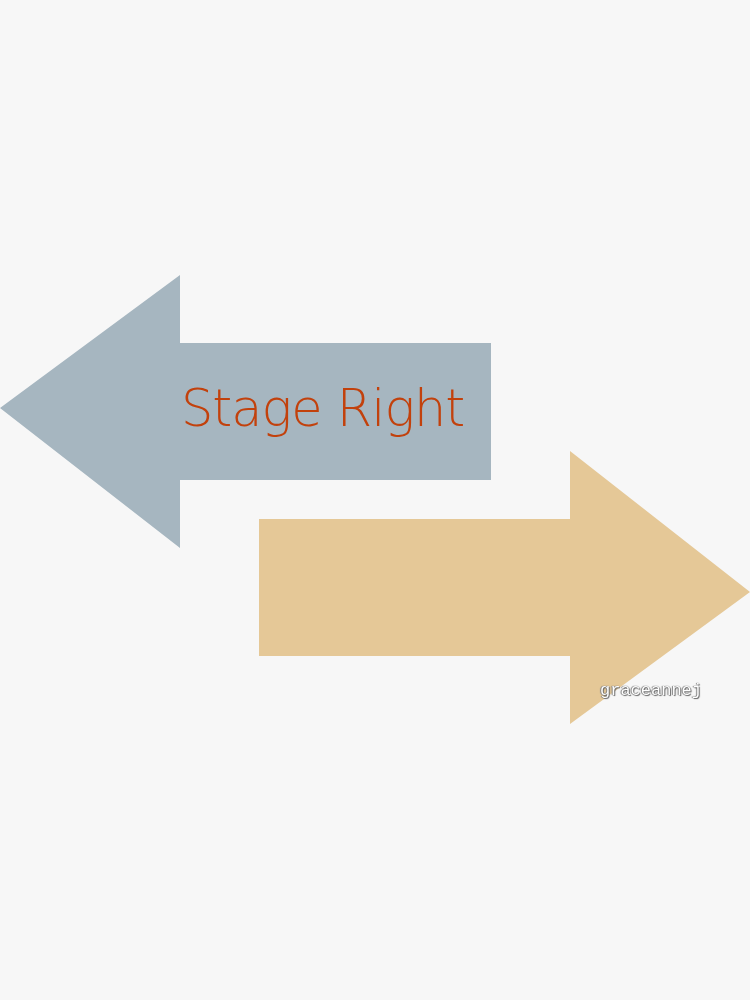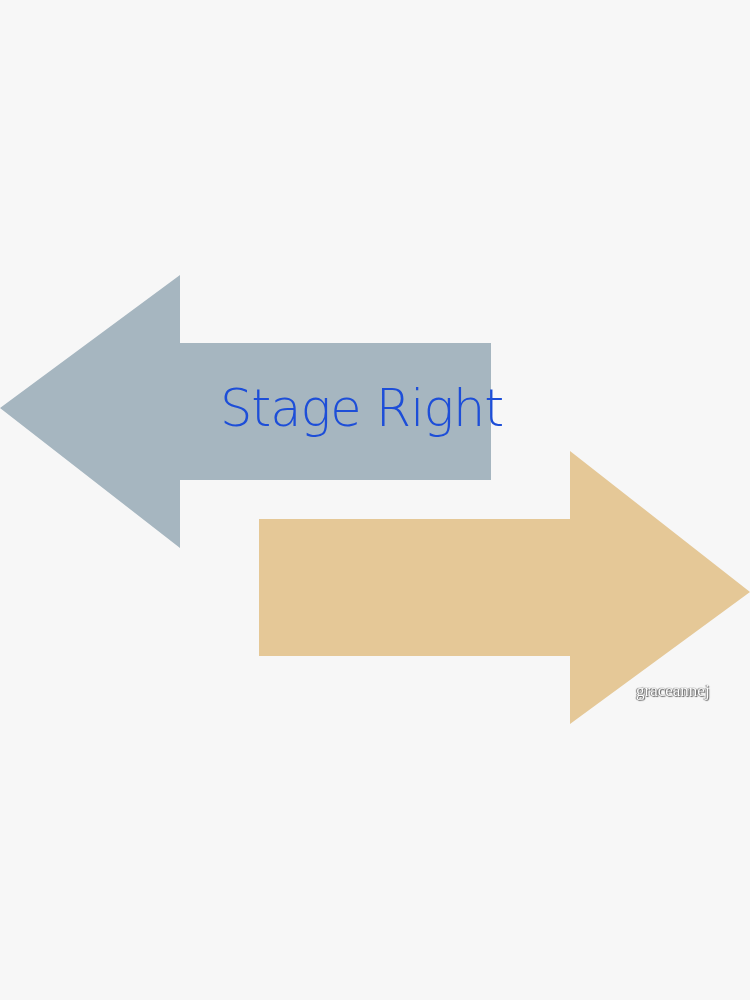--- a/index.html
+++ b/index.html
@@ -7,36 +7,35 @@
       width: 750px; height: 1000px;
       background: #f7f7f7;
       position: relative;
       overflow: hidden;
       font-family: "DejaVu Sans", sans-serif;
     }
     .sticker { position: absolute; left: 0; top: 0; width: 750px; height: 1000px; }
     .arrow-svg { position: absolute; left: 0; top: 0; }
     .arrow-label {
       position: absolute;
-      color: #1d4ed8;
+      color: #c2410c;
       font-family: "DejaVu Sans", sans-serif;
       font-weight: 200;
       font-size: 50px;
       letter-spacing: -1px;
       white-space: nowrap;
       line-height: 1;
-      margin-left: 39px;
       -webkit-text-stroke: 0px;
     }
     .label-right { left: 181px; top: 383px; font-size: 51px; }
     .label-left { left: 293px; top: 558px; font-size: 51px; }
     .watermark {
       position: absolute;
-      left: 636px; top: 681px;
-      font-family: Liberation Serif, serif;
+      left: 600px; top: 681px;
+      font-family: Liberation Mono, monospace;
       font-size: 17px;
       color: #ffffff;
       text-shadow: 0 0 1px #555, 1px 1px 1px #666, -1px 0 1px #888;
       letter-spacing: 0px;
     }
   </style>
 </head>
 <body>
 
 <div class="sticker">

